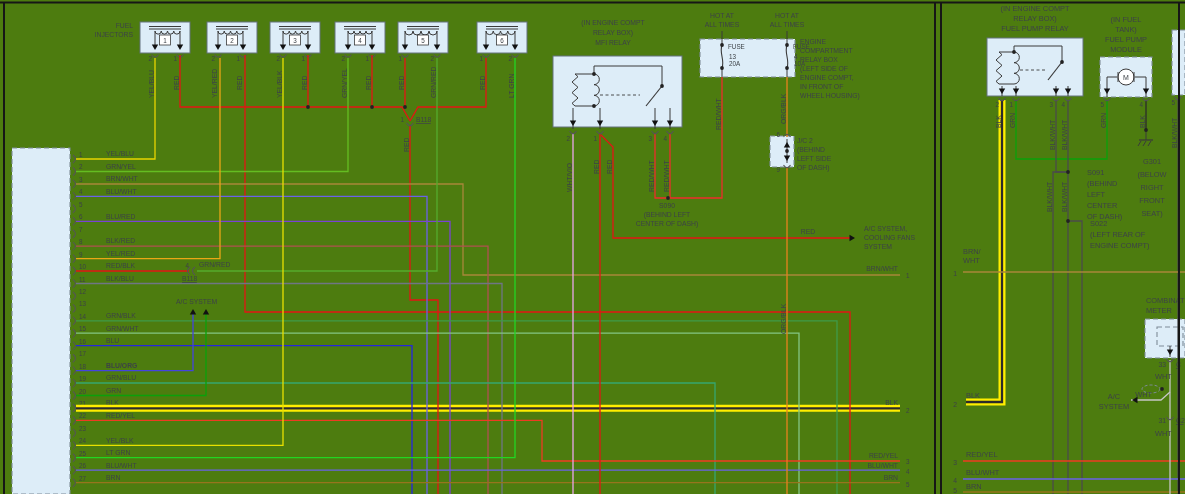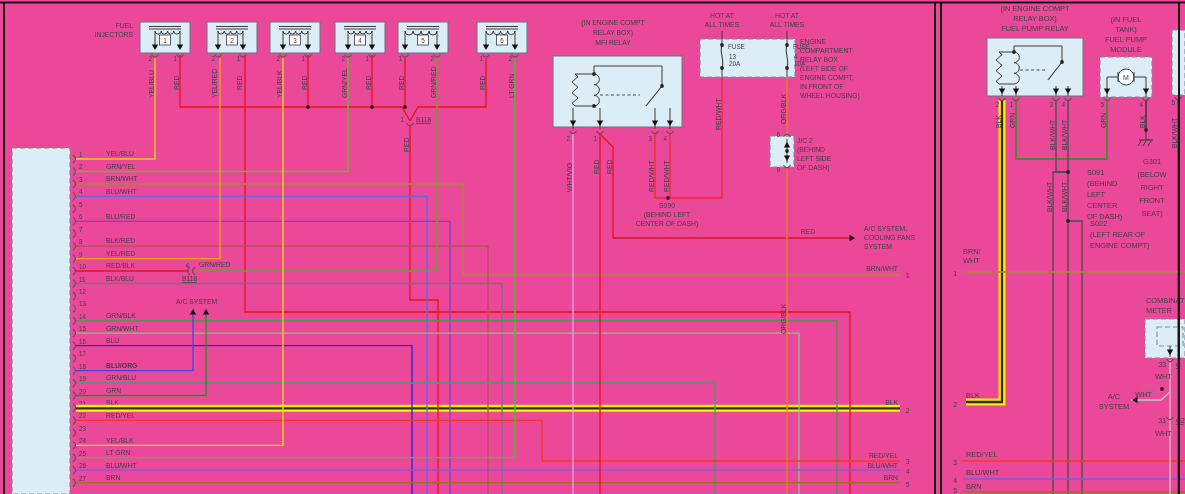--- a/index.html
+++ b/index.html
@@ -1,16 +1,16 @@
 <!DOCTYPE html>
 <html><head>
 <meta charset="utf-8">
 <style>
   html,body{margin:0;padding:0;background:#fff;}
-  #stage{position:relative;width:1185px;height:494px;background:#ec4899;overflow:hidden;
+  #stage{position:relative;width:1185px;height:494px;background:#4d7c0f;overflow:hidden;
          font-family:"Liberation Sans", sans-serif;}
   svg{display:block}
   svg text{font-family:"Liberation Sans", sans-serif;}
 </style>
 </head>
 <body>
 
 <div id="stage">
   <svg id="d" width="1185" height="494" viewBox="0 0 1185 494">
       <rect x="553" y="56" width="129" height="71" fill="#ddedf8" stroke="#64727e" stroke-width="1"></rect>

